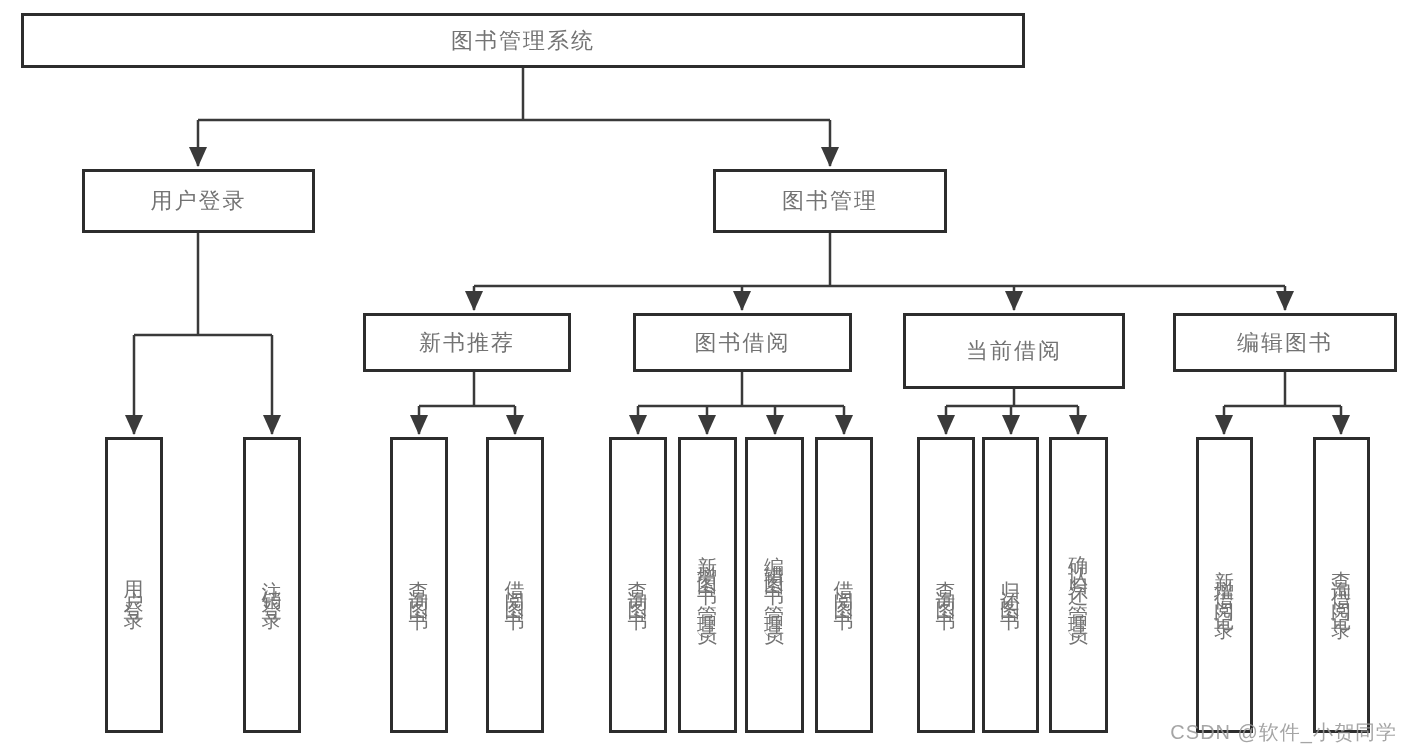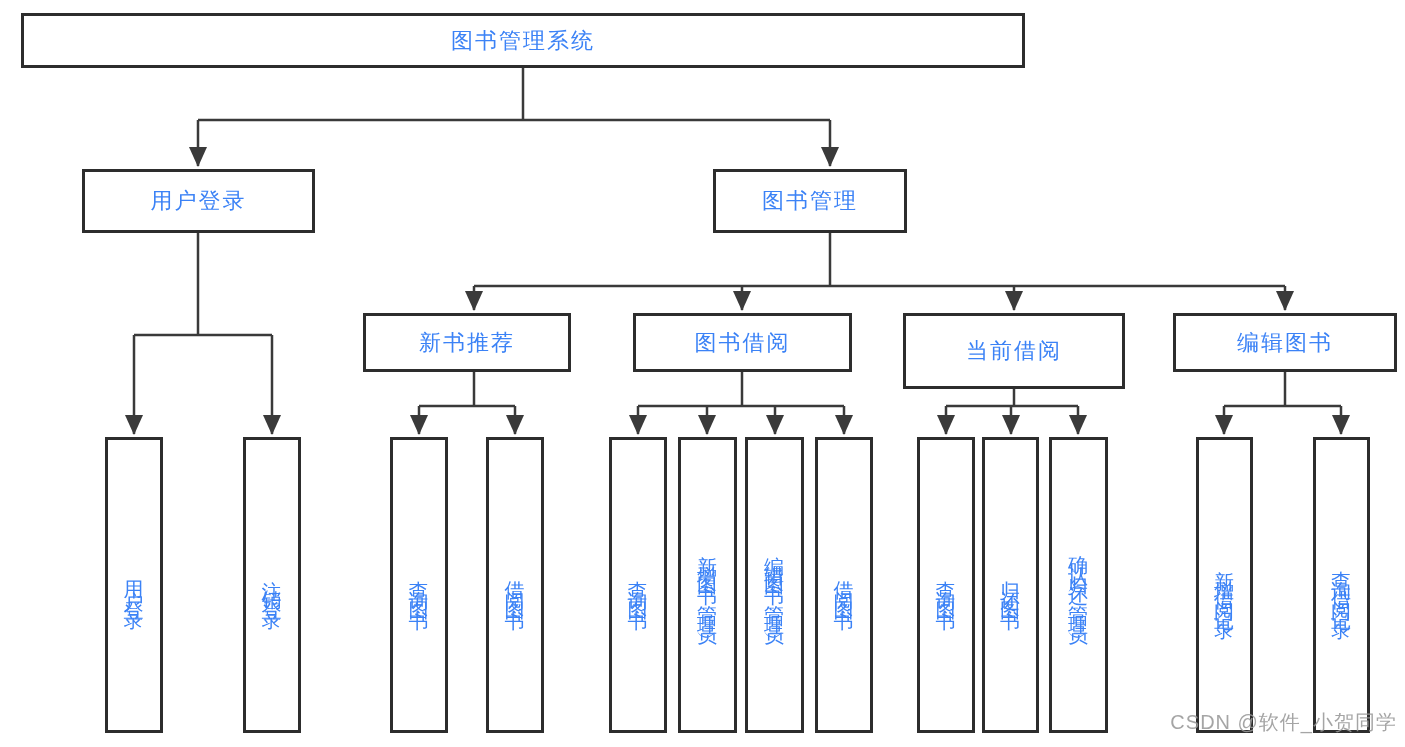--- a/index.html
+++ b/index.html
@@ -27,38 +27,38 @@
     stroke-width: 2.5;
   }
   .box {
     position: absolute;
     box-sizing: border-box;
     background: #ffffff;
     border: 3px solid #2d2d2d;
     display: flex;
     align-items: center;
     justify-content: center;
-    color: #3b82f6;
+    color: #737373;
     z-index: 2;
   }
   .hbox {
     font-size: 22px;
     letter-spacing: 2px;
     white-space: nowrap;
   }
   .vbox {
     writing-mode: vertical-rl;
     font-size: 20px;
     letter-spacing: 10px;
     line-height: 1;
   }
   .watermark {
     position: absolute;
     right: 8px;
-    bottom: 11px;
+    bottom: 1px;
     font-size: 20px;
     color: rgba(153, 153, 153, 0.88);
     letter-spacing: 1px;
     z-index: 3;
     white-space: nowrap;
   }
 </style>
 </head>
 <body>
 
@@ -122,21 +122,21 @@
       <line x1="1285" y1="372" x2="1285" y2="406"></line>
       <line x1="1224" y1="406" x2="1341" y2="406"></line>
       <line x1="1224" y1="406" x2="1224" y2="434" marker-end="url(#arrow)"></line>
       <line x1="1341" y1="406" x2="1341" y2="434" marker-end="url(#arrow)"></line>
     </g>
   </svg>
 
   <div class="box hbox" style="left:21px; top:13px; width:1004px; height:55px;">图书管理系统</div>
 
   <div class="box hbox" style="left:82px; top:169px; width:233px; height:64px;">用户登录</div>
-  <div class="box hbox" style="left:713px; top:169px; width:194px; height:64px;">图书管理</div>
+  <div class="box hbox" style="left:713px; top:169px; width:234px; height:64px;">图书管理</div>
 
   <div class="box hbox" style="left:363px; top:313px; width:208px; height:59px;">新书推荐</div>
   <div class="box hbox" style="left:633px; top:313px; width:219px; height:59px;">图书借阅</div>
   <div class="box hbox" style="left:903px; top:313px; width:222px; height:76px;">当前借阅</div>
   <div class="box hbox" style="left:1173px; top:313px; width:224px; height:59px;">编辑图书</div>
 
   <div class="box vbox" style="left:105px; top:437px; width:58px; height:296px;">用户登录</div>
   <div class="box vbox" style="left:243px; top:437px; width:58px; height:296px;">注销登录</div>
 
   <div class="box vbox" style="left:390px; top:437px; width:58px; height:296px;">查询图书</div>

